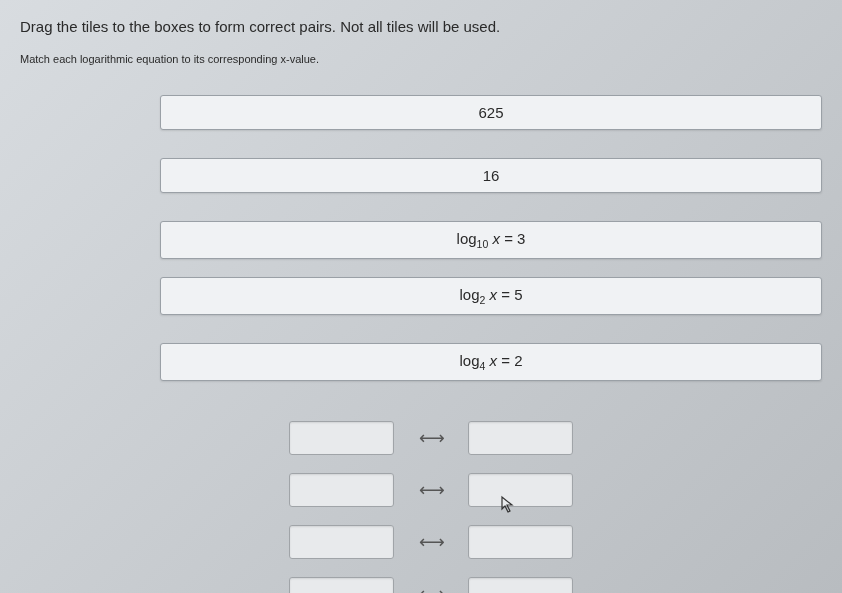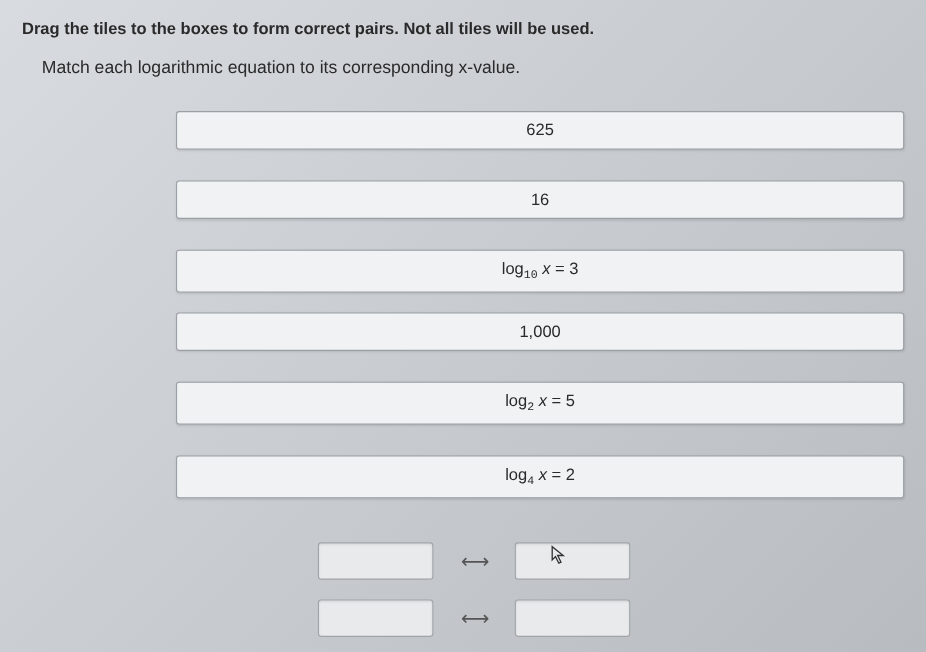--- a/index.html
+++ b/index.html
@@ -12,27 +12,26 @@
       height: 593px;
       background: linear-gradient(135deg, #d8dce0 0%, #c8ccd0 50%, #b8bcc0 100%);
       font-family: Arial, sans-serif;
       color: #2a2a2a;
       padding: 18px 20px;
       overflow: hidden;
     }
     .instruction {
       font-size: 15px;
       margin-bottom: 18px;
-      font-weight: 700;
+      font-weight: 400;
     }
     .subinstruction {
-      font-size: 16px;
+      font-size: 11px;
       margin-bottom: 30px;
       font-weight: 400;
-      margin-left: 18px;
     }
     .tiles-container {
       padding-left: 140px;
     }
     .tiles-row {
       display: flex;
       gap: 28px;
       margin-bottom: 18px;
       flex-direction: column;
     }
@@ -82,42 +81,40 @@
       position: absolute;
       left: 500px;
       top: 495px;
       font-size: 18px;
       color: #333;
       pointer-events: none;
     }
     sub {
       font-size: 0.7em;
       vertical-align: sub;
-      font-family: Liberation Mono, monospace;
     }
     .italic {
       font-style: italic;
     }
   </style>
 </head>
 <body>
 
 <div class="instruction">Drag the tiles to the boxes to form correct pairs. Not all tiles will be used.</div>
 <div class="subinstruction">Match each logarithmic equation to its corresponding x-value.</div>
 
 <div class="tiles-container">
   <div class="tiles-row">
     <div class="tile">625</div>
     <div class="tile">16</div>
     <div class="tile">
       <span>log<sub>10</sub> <span class="italic">x</span> = <span>3</span></span>
     </div>
   </div>
   <div class="tiles-row">
-    <div class="tile">1,000</div>
     <div class="tile">
       <span>log<sub>2</sub> <span class="italic">x</span> = <span>5</span></span>
     </div>
     <div class="tile">
       <span>log<sub>4</sub> <span class="italic">x</span> = <span>2</span></span>
     </div>
   </div>
 </div>
 
 <div class="match-area">

